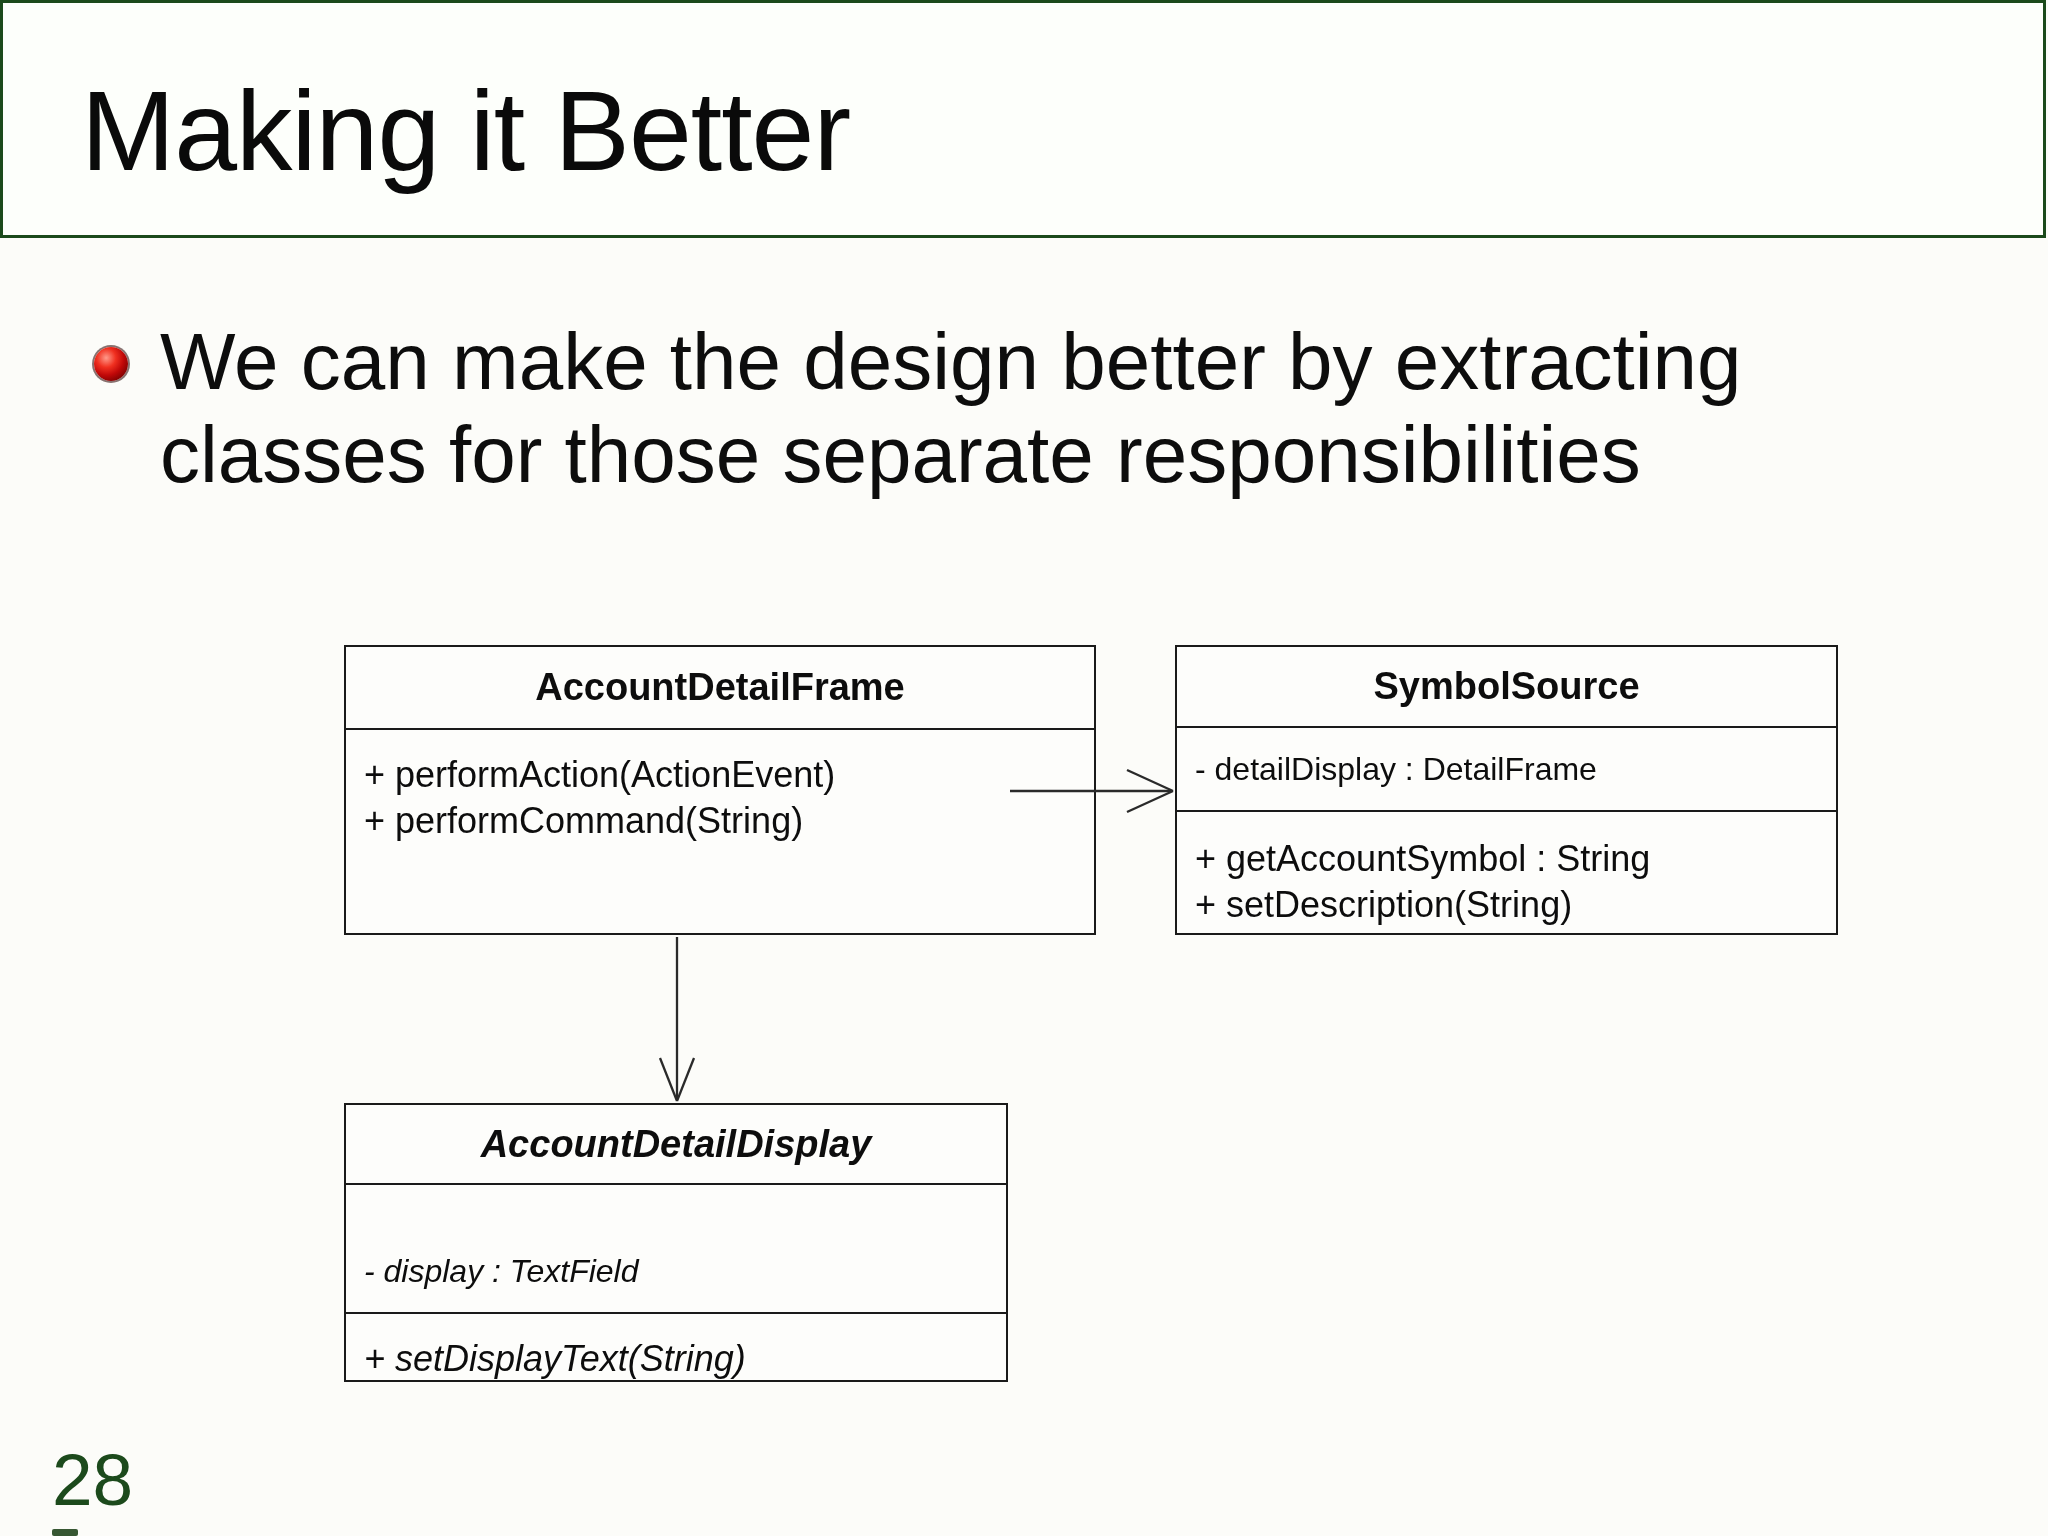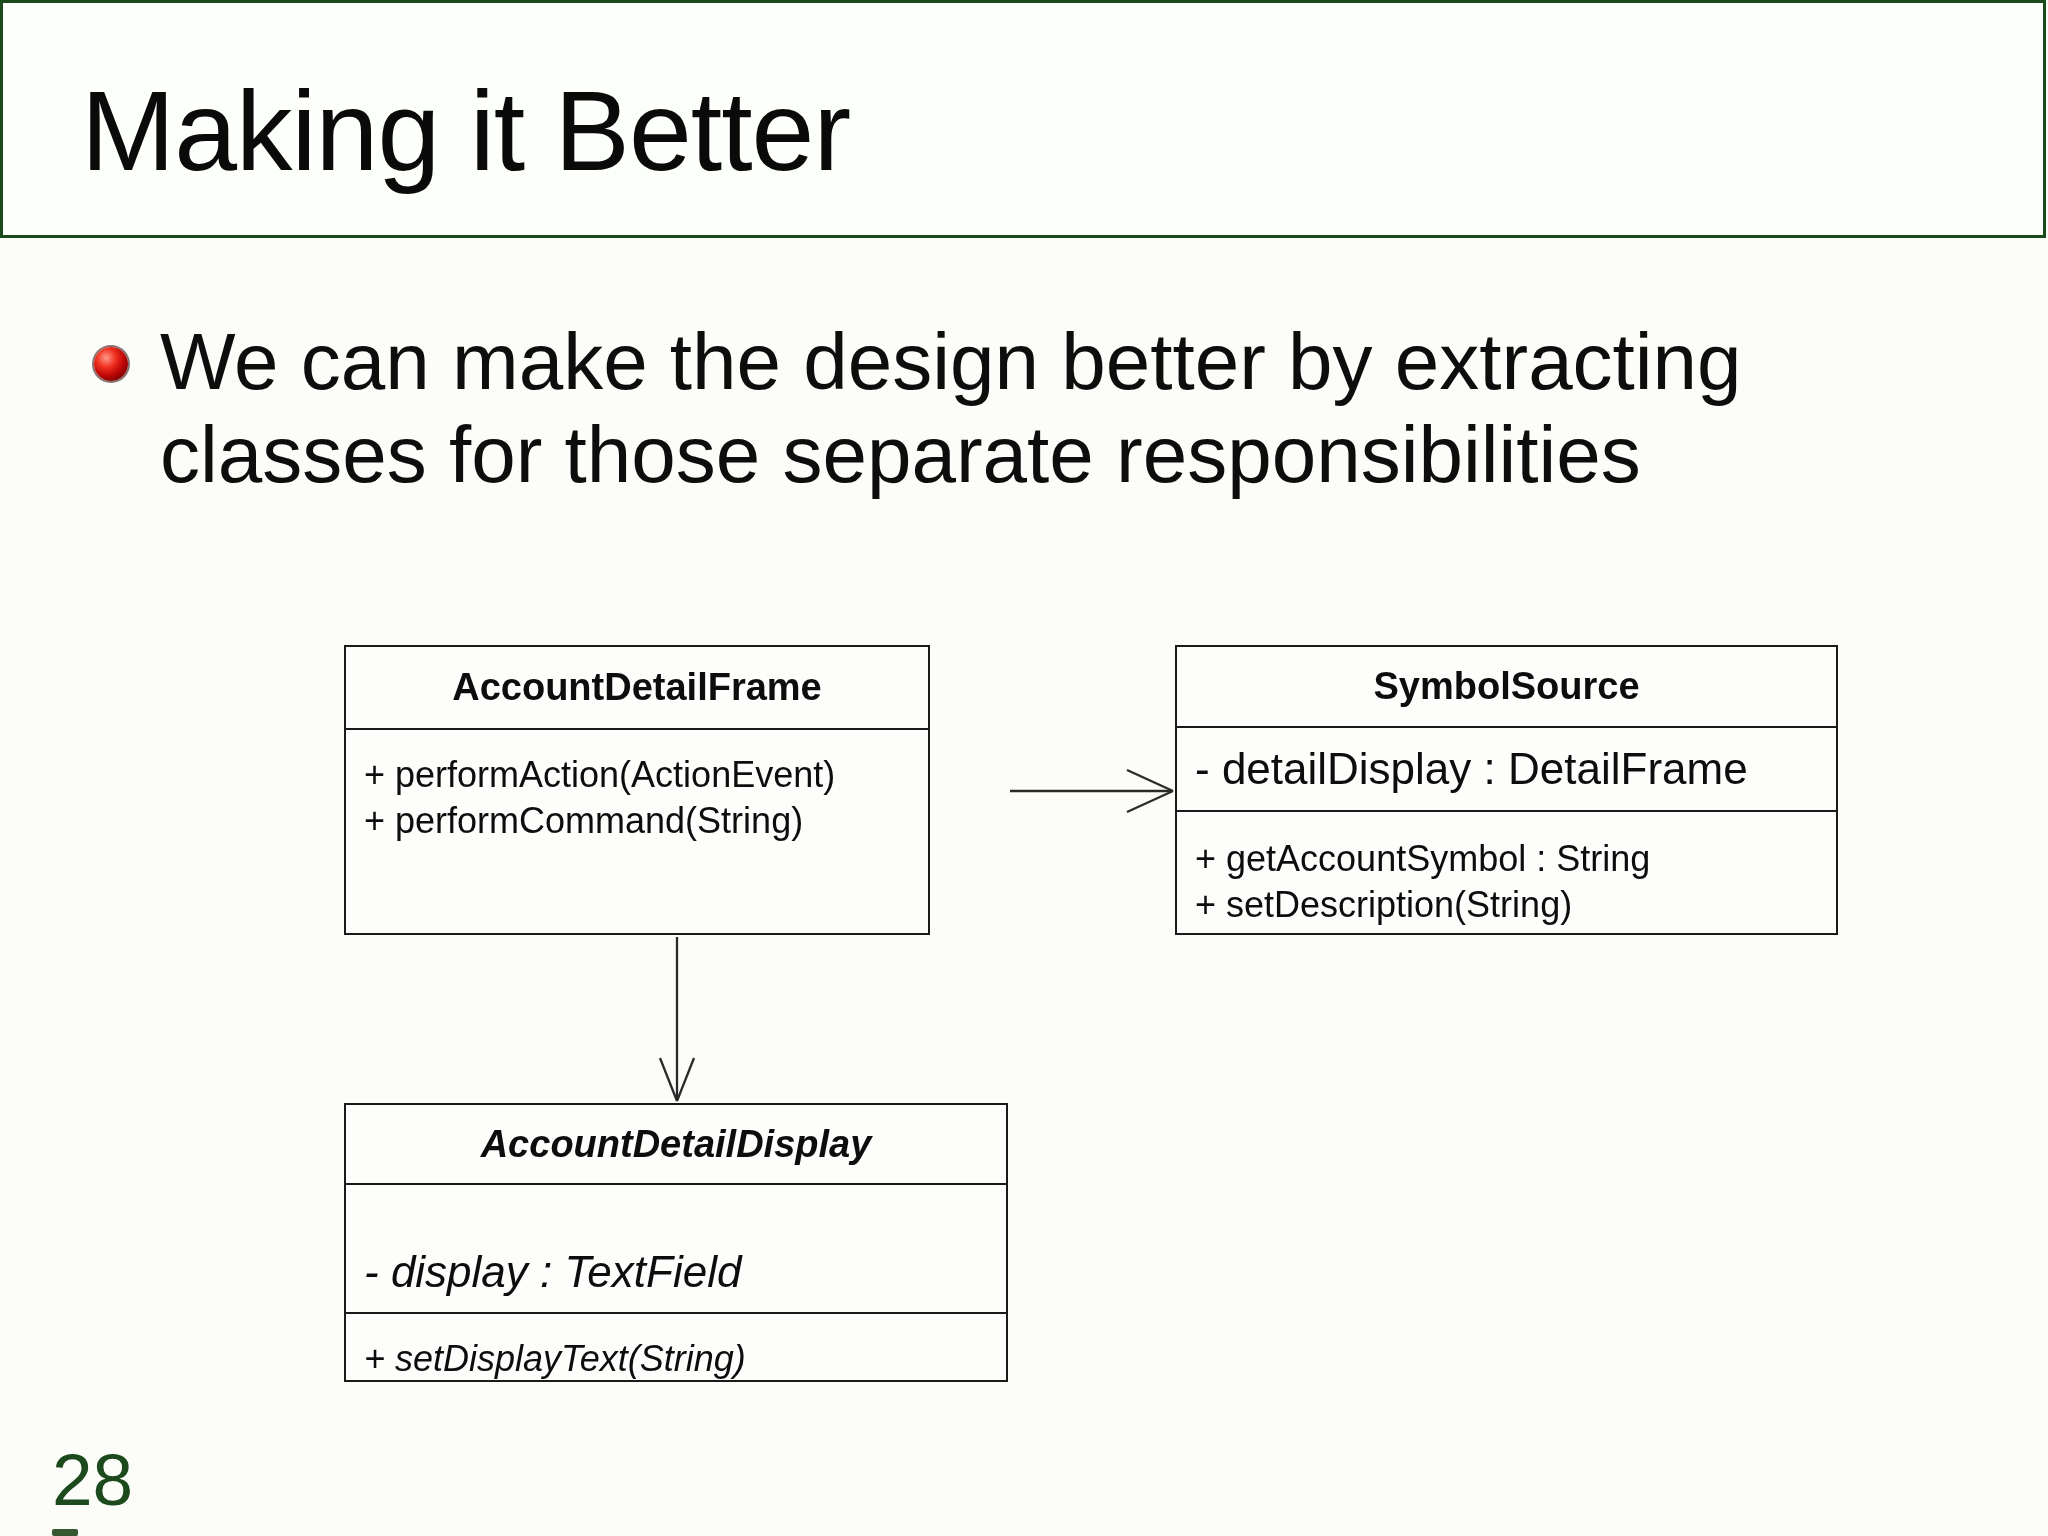--- a/index.html
+++ b/index.html
@@ -69,31 +69,31 @@
     justify-content: center;
     font-weight: bold;
     font-size: 38px;
   }
   .uml-attrs {
     box-sizing: border-box;
     border-bottom: 2px solid #1a1a1a;
     display: flex;
     align-items: center;
     padding-left: 18px;
-    font-size: 44px;
+    font-size: 32px;
   }
   .uml-methods {
     box-sizing: border-box;
     padding: 22px 0 0 18px;
     font-size: 36px;
     line-height: 46px;
   }
   .uml-methods div { white-space: nowrap; }
 
-  #class-adf  { left: 344px;  top: 645px;  width: 586px; height: 290px; }
+  #class-adf  { left: 344px;  top: 645px;  width: 752px; height: 290px; }
   #class-adf .uml-header  { height: 83px; }
 
   #class-ss   { left: 1175px; top: 645px;  width: 663px; height: 290px; }
   #class-ss .uml-header   { height: 81px; }
   #class-ss .uml-attrs    { height: 84px; }
   #class-ss .uml-methods  { padding-top: 24px; }
 
   #class-add  { left: 344px;  top: 1103px; width: 664px; height: 279px; font-style: italic; }
   #class-add .uml-header  { height: 80px; }
   #class-add .uml-attrs   { height: 83px; margin-top: 46px; }

